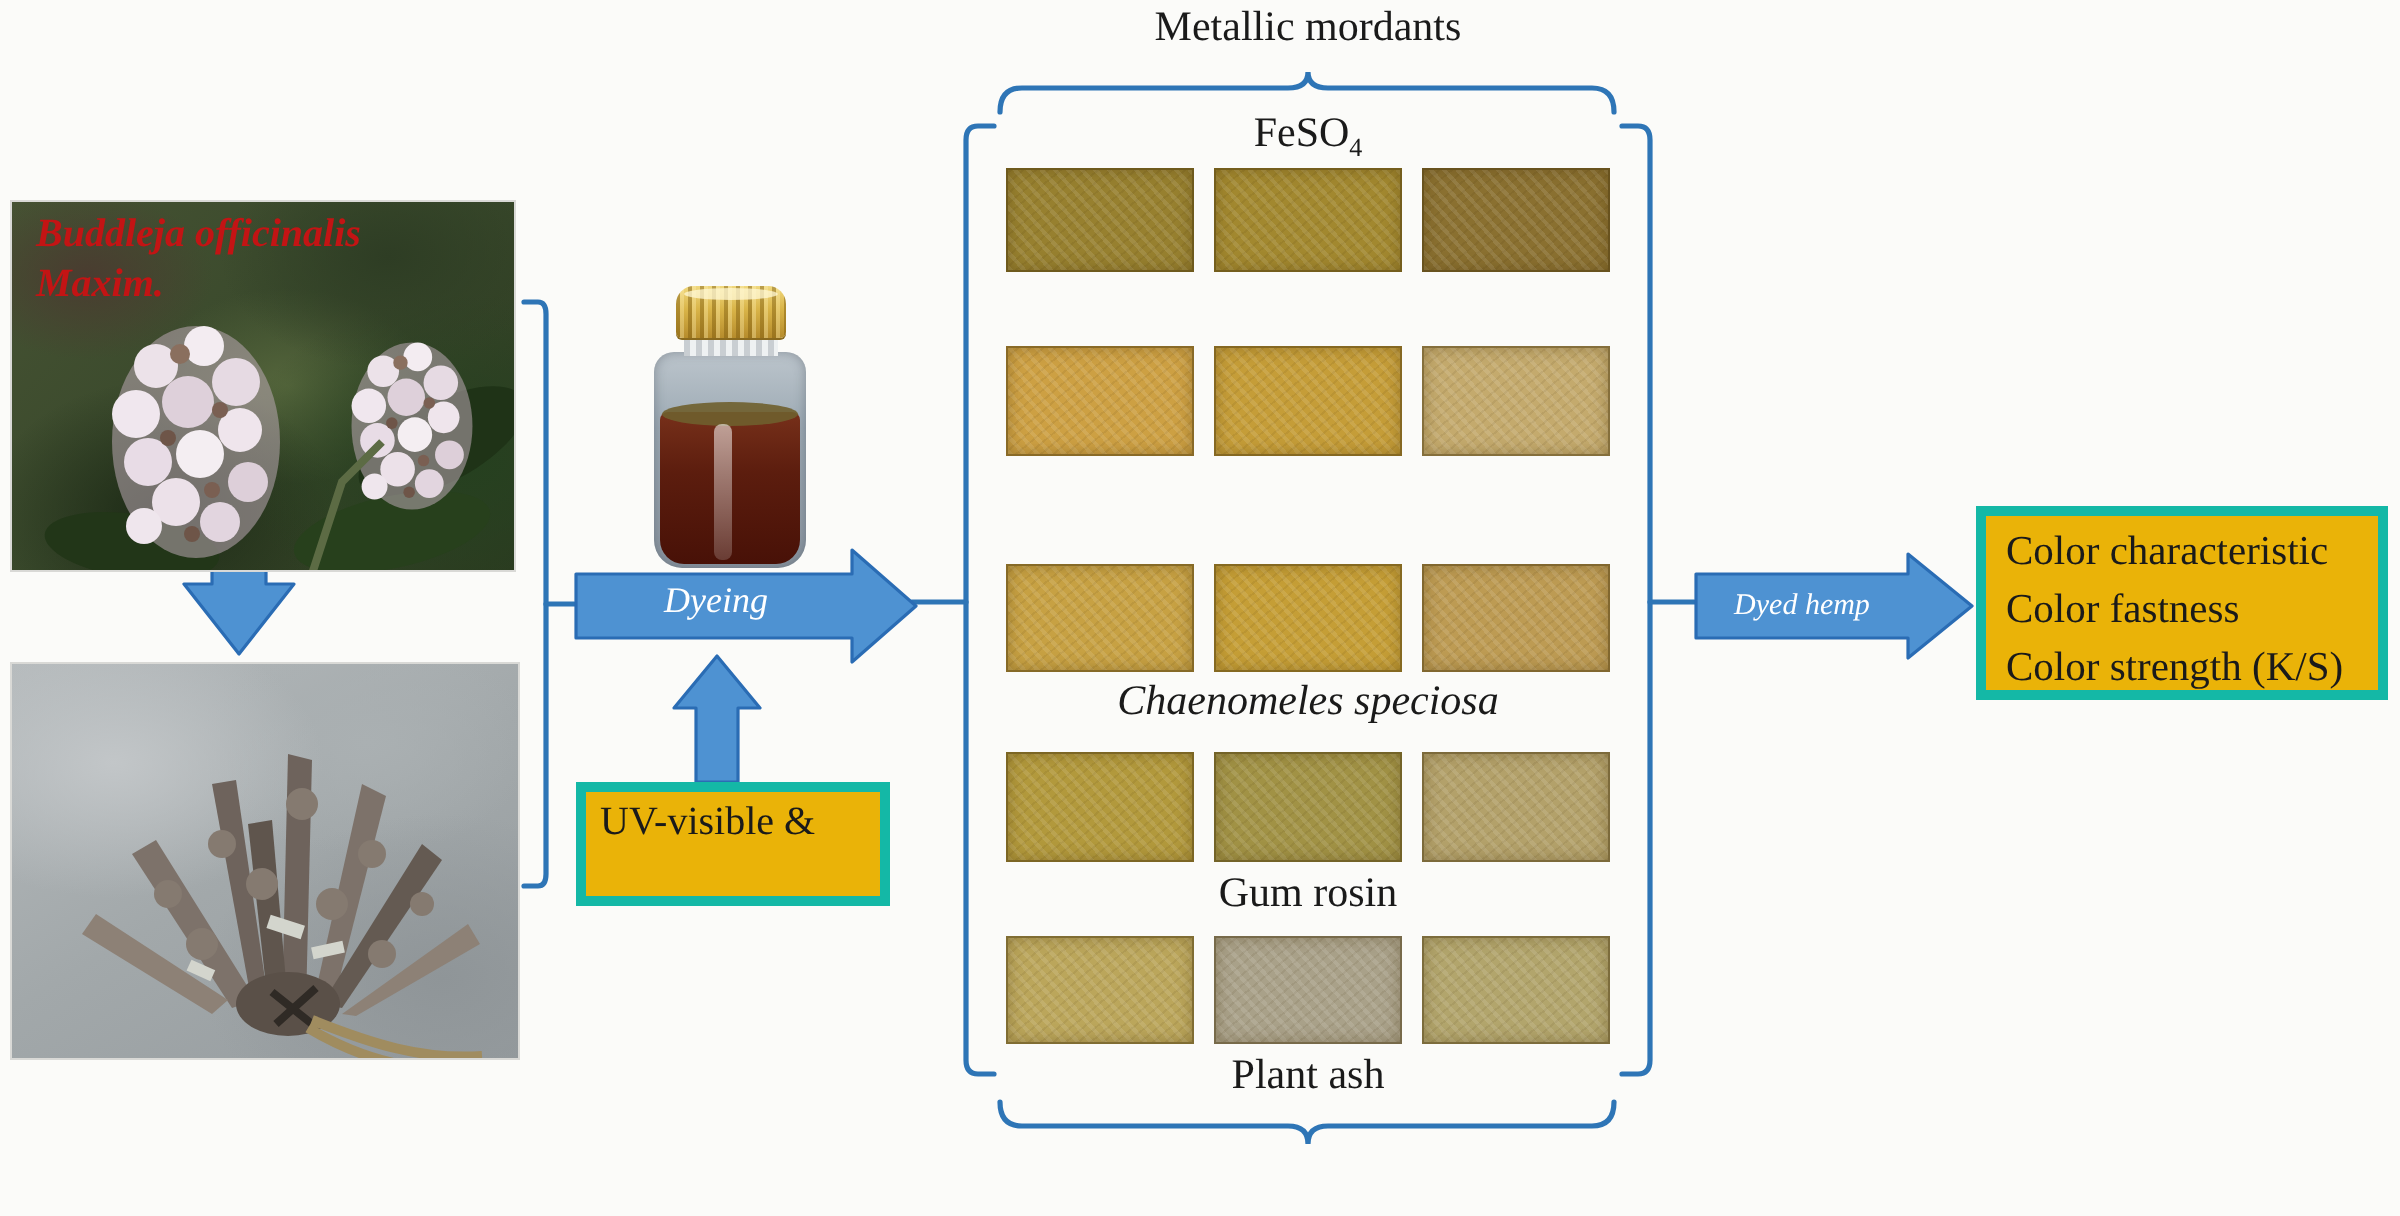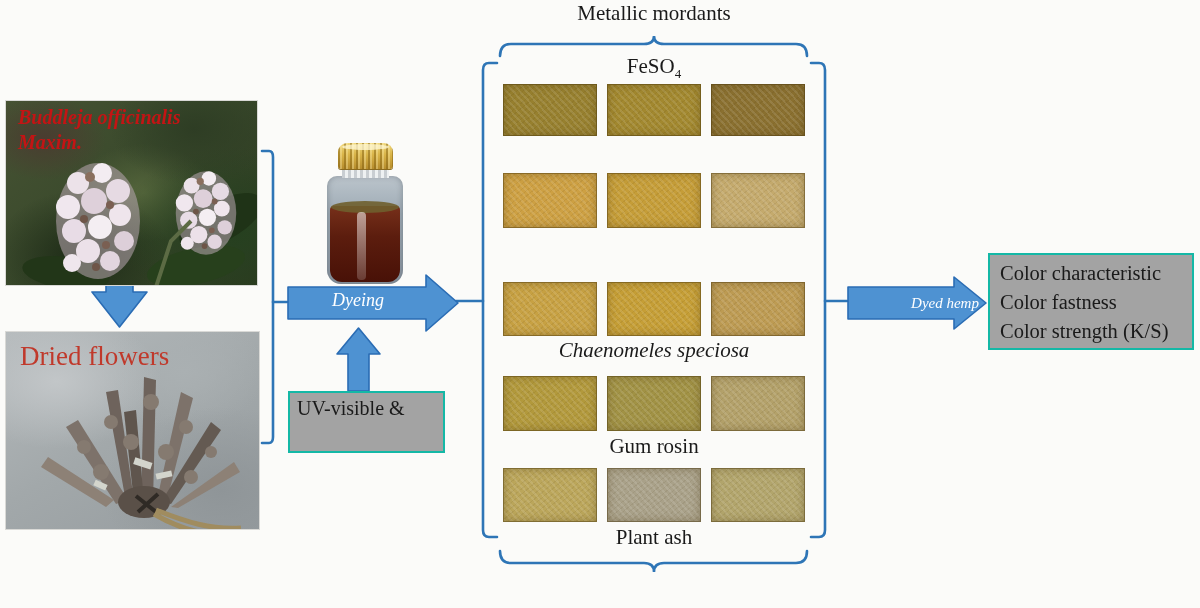--- a/index.html
+++ b/index.html
@@ -51,24 +51,24 @@
     background:linear-gradient(180deg,#77301a 0%, #5c1d0e 40%, #481107 100%);}
   .bottle .surface{position:absolute;left:4px;right:4px;top:25px;height:12px;border-radius:50%;
     background:#6f5f2e;opacity:.9;}
   .bottle .shine{position:absolute;left:30px;top:36px;width:9px;bottom:4px;
     background:linear-gradient(180deg,rgba(255,255,255,.55),rgba(255,255,255,.18));border-radius:4px;}
 
   
   .arrow-text{position:absolute;display:flex;align-items:center;justify-content:center;
     color:#ffffff;font-style:italic;z-index:3;}
   .dyeing-text{left:288px;top:287px;width:140px;height:27px;font-size:18px;}
-  .dyedhemp-text{left:848px;top:287px;width:106px;height:32px;font-size:15px;margin-left:44px;}
-
-  
-  .box{position:absolute;background:#a3a3a3;border:2px solid #14b8a6;box-sizing:border-box;z-index:2;}
+  .dyedhemp-text{left:848px;top:287px;width:106px;height:32px;font-size:15px;}
+
+  
+  .box{position:absolute;background:#eab308;border:5px solid #14b8a6;box-sizing:border-box;z-index:2;}
   .uv-box{left:288px;top:391px;width:157px;height:62px;padding:2px 0 0 7px;font-size:20px;line-height:27px;}
   .output-box{left:988px;top:253px;width:206px;height:97px;padding:4px 0 0 10px;font-size:20.5px;line-height:29px;}
 
   
   .panel-label{position:absolute;left:483px;width:342px;text-align:center;font-size:21px;z-index:2;}
   .lbl-metallic{top:1px;}
   .lbl-natural{top:580px;}
   .row-label{position:absolute;left:483px;width:342px;text-align:center;font-size:21px;z-index:2;}
   .row-label sub{font-size:0.62em;}
   .lbl-feso4{top:54px;}
@@ -178,21 +178,20 @@
       </g>
       <g fill="#d3d5cd">
         <rect x="128" y="128" width="18" height="7" transform="rotate(18 137 131)"></rect>
         <rect x="150" y="140" width="16" height="6" transform="rotate(-12 158 143)"></rect>
         <rect x="88" y="150" width="13" height="6" transform="rotate(24 94 153)"></rect>
       </g>
       <ellipse cx="138" cy="170" rx="26" ry="16" fill="#5a5048"></ellipse>
       <path d="M130,164 L150,180 M152,162 L132,180" stroke="#2f2a25" stroke-width="4"></path>
       <path d="M150,178 C180,190 205,198 235,196 M148,182 C175,198 200,204 225,202" stroke="#a08c5f" stroke-width="5" fill="none"></path>
     </svg>
-    <div class="caption caption-dried">Dried flowers</div>
   </div>
 
   <div class="bottle">
     <div class="glass">
       <div class="liquid"></div>
       <div class="surface"></div>
       <div class="shine"></div>
     </div>
     <div class="neck"></div>
     <div class="cap"></div>

